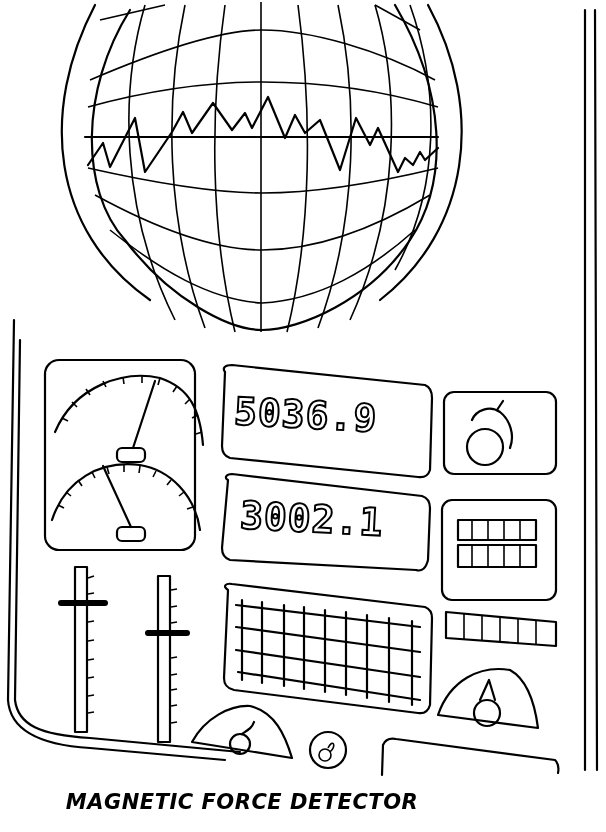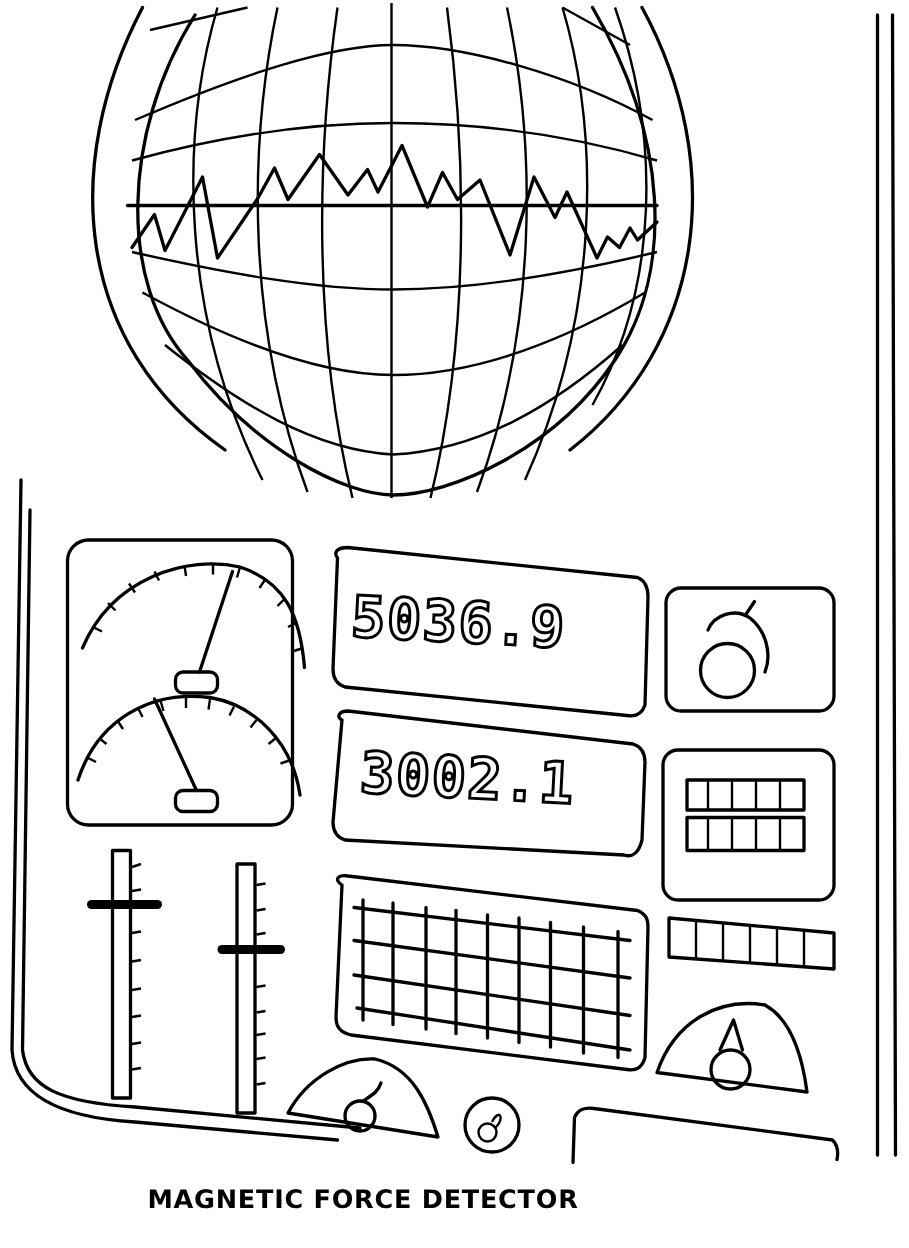--- a/index.html
+++ b/index.html
@@ -1,21 +1,21 @@
 <!DOCTYPE html>
 <html><head>
 <meta charset="utf-8">
 <style>
   html,body{margin:0;padding:0;background:#fff;}
   body{width:606px;height:832px;position:relative;overflow:hidden;font-family:"DejaVu Sans",sans-serif;}
   svg{position:absolute;left:0;top:0;}
   .ln{fill:none;stroke:#000;stroke-width:2.2;stroke-linecap:round;stroke-linejoin:round;}
   .thin{fill:none;stroke:#000;stroke-width:1.6;}
   .readout{position:absolute;font-family:"DejaVu Sans Mono",monospace;font-size:38px;font-weight:bold;color:#fff;-webkit-text-stroke:2px #000;letter-spacing:1px;}
-  .caption{position:absolute;left:0;width:484px;top:790px;text-align:center;font-family:"DejaVu Sans",sans-serif;font-weight:bold;font-size:17px;letter-spacing:0.5px;color:#000;}
+  .caption{position:absolute;left:0;width:484px;top:790px;text-align:center;font-family:"DejaVu Sans",sans-serif;font-weight:bold;font-style:italic;font-size:21px;letter-spacing:0.5px;color:#000;}
 </style>
 </head>
 <body>
 
 <svg width="606" height="832" viewBox="0 0 606 832">
 
   <g>
     <line class="ln" x1="585" y1="10" x2="585" y2="770"></line>
     <line class="ln" x1="595" y1="10" x2="597" y2="770"></line>
   </g>

